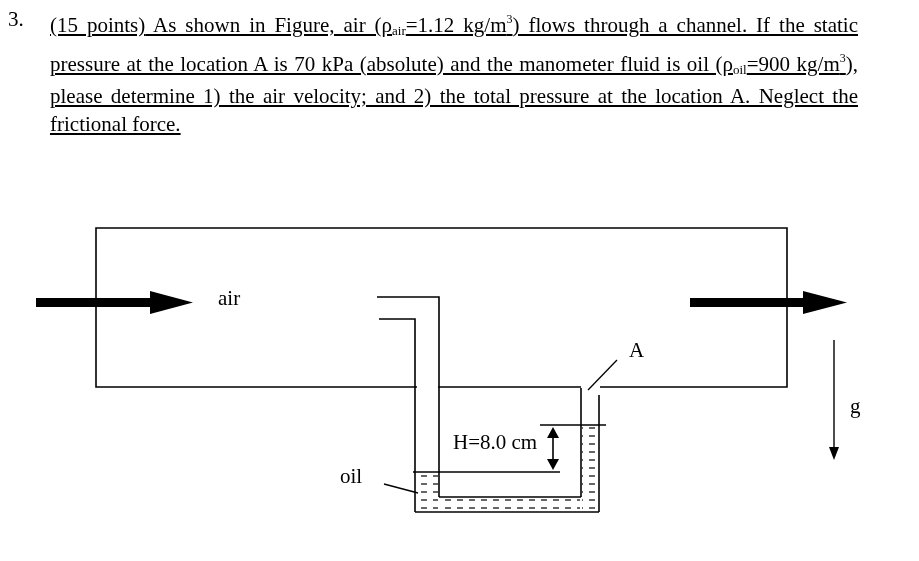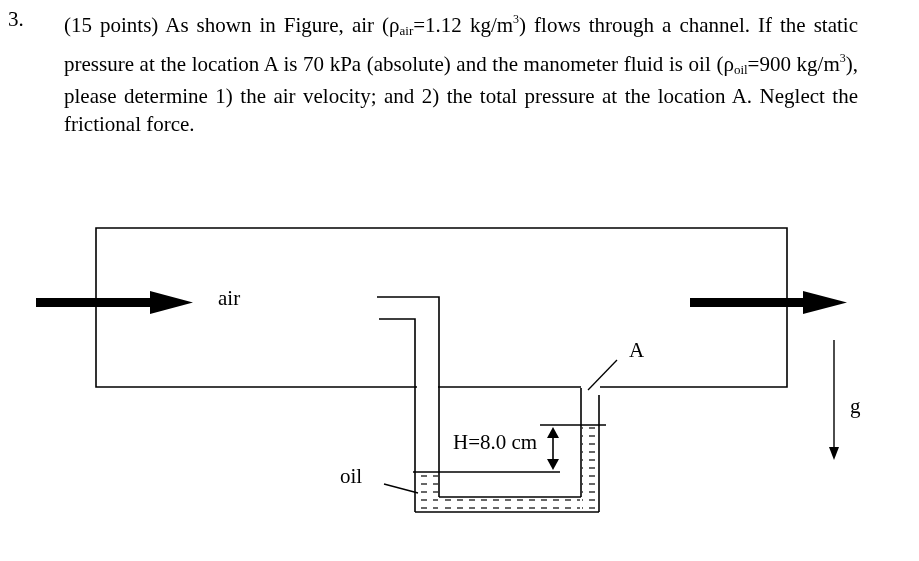--- a/index.html
+++ b/index.html
@@ -1,21 +1,21 @@
 <!DOCTYPE html>
 <html><head>
 <meta charset="utf-8">
 <style>
   html, body { margin:0; padding:0; background:#ffffff; }
   body { width:919px; height:561px; position:relative; overflow:hidden;
          font-family:"Liberation Serif","DejaVu Serif",serif; color:#000; }
   .question { position:absolute; left:8px; top:6px; width:850px;
               font-size:21px; line-height:27.5px; }
   .qnum { position:absolute; left:0; top:0; }
-  .qbody { margin-left:56px; text-align:justify; text-align-last:left; }
+  .qbody { margin-left:42px; text-align:justify; text-align-last:left;text-decoration:underline; }
   .sub { font-size:13px; vertical-align:-3px; }
   .sup { font-size:12px; vertical-align:9px; }
   svg.figure { position:absolute; left:0; top:0; }
   svg text { font-family:"Liberation Serif","DejaVu Serif",serif; }
 </style>
 </head>
 <body>
 
 <div class="question">
   <span class="qnum">3.</span>

